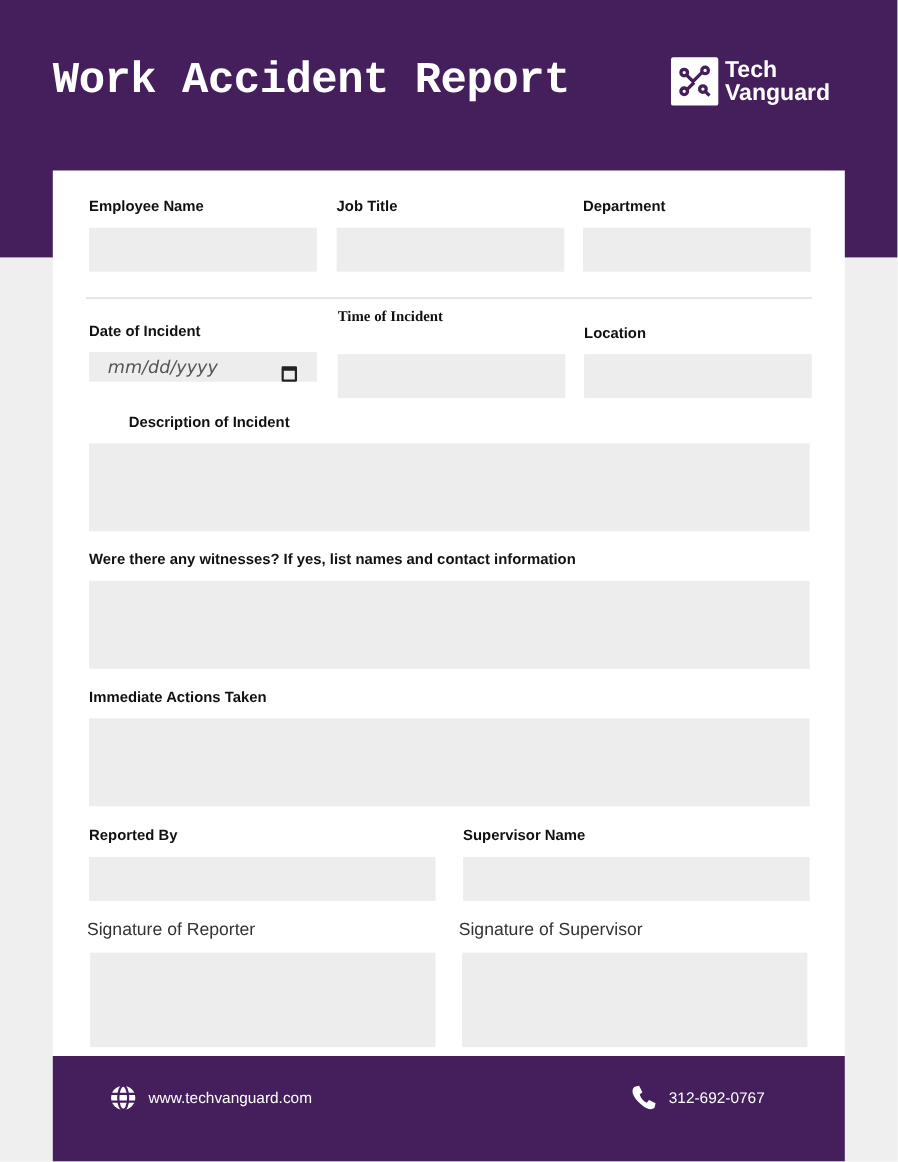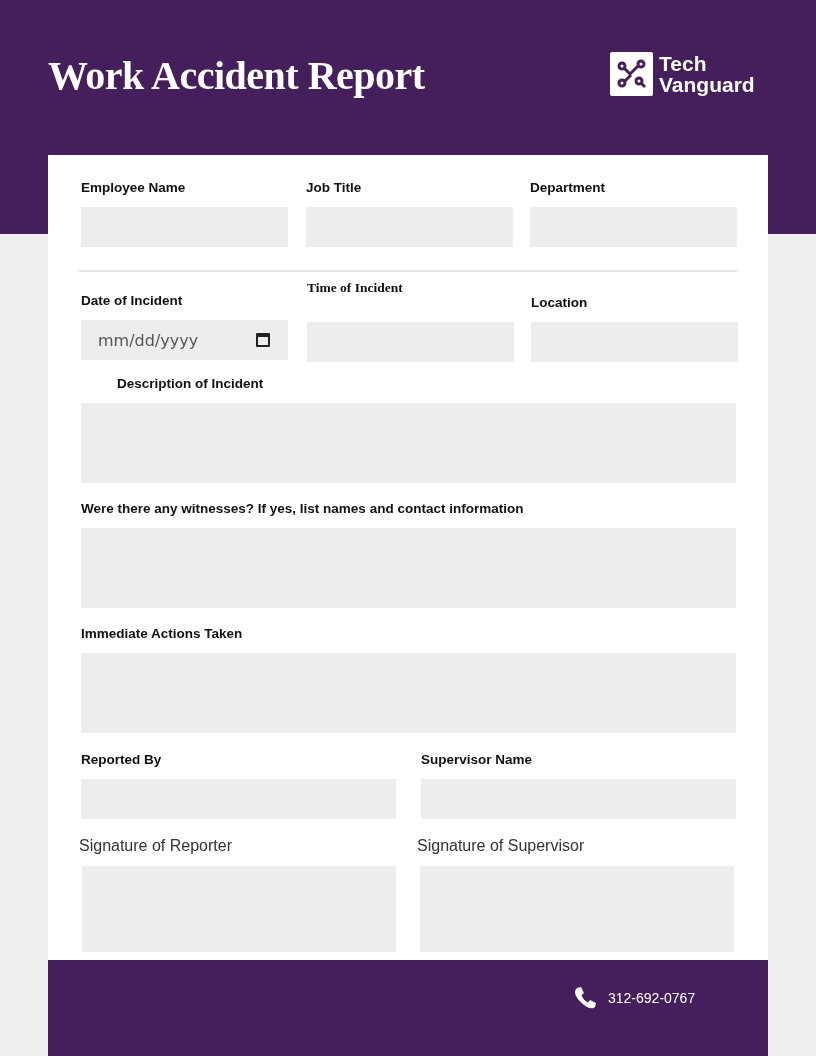--- a/index.html
+++ b/index.html
@@ -1,19 +1,19 @@
 <!DOCTYPE html>
 <html><head>
 <meta charset="utf-8">
 <style>
   * { box-sizing: border-box; margin: 0; padding: 0; }
   html, body { width: 816px; height: 1056px; overflow: hidden; }
   body { background: #efefef; font-family: "Liberation Sans", sans-serif; position: relative; }
   .header-bg { position: absolute; left: 0; top: 0; width: 816px; height: 234px; background: #451f5c; }
-  .title { position: absolute; left: 48px; top: 52px; color: #fff; font-size: 40px; font-weight: bold; letter-spacing: -0.5px; font-family: Liberation Serif, serif; }
+  .title { position: absolute; left: 48px; top: 52px; color: #fff; font-size: 40px; font-weight: bold; letter-spacing: -0.5px; font-family: Liberation Mono, monospace; }
   .logo { position: absolute; left: 610px; top: 52px; display: flex; align-items: center; }
   .logo-mark { width: 43px; height: 44px; background: #fff; border-radius: 2px; display: flex; align-items: center; justify-content: center; }
   .logo-text { color: #fff; font-weight: bold; font-size: 21px; line-height: 21px; margin-left: 6px; }
   .card { position: absolute; left: 48px; top: 131px; width: 720px; height: 829px; background: #fff; margin-top: 24px; }
   .label { position: absolute; font-size: 13.5px; font-weight: bold; color: #111; white-space: nowrap; }
   .label.light { font-weight: normal; color: #333; font-size: 16px; }
   .field { position: absolute; background: #ededed; border: none; }
   .divider { position: absolute; left: 30px; top: 115px; width: 660px; height: 2px; background: #e6e6e6; }
   .date-field { display: flex; align-items: center; padding-left: 17px; color: #555; font-size: 16px; font-family: "DejaVu Sans", sans-serif; }
   .date-icon { position: absolute; right: 18px; top: 13px; width: 14px; height: 14px; border: 2px solid #222; border-top-width: 4px; border-radius: 1px; }
@@ -52,21 +52,21 @@
   <div class="label" style="left:33px; top:25px;">Employee Name</div>
   <input class="field" style="left: 33px; top: 52px; width: 207px; height: 40px;">
   <div class="label" style="left:258px; top:25px;text-align:right;">Job Title</div>
   <input class="field" style="left: 258px; top: 52px; width: 207px; height: 40px;">
   <div class="label" style="left:482px; top:25px;">Department</div>
   <input class="field" style="left: 482px; top: 52px; width: 207px; height: 40px;">
 
   <div class="divider"></div>
 
   <div class="label" style="left:33px; top:138px;">Date of Incident</div>
-  <div class="field date-field" style="left:33px; top:165px; width:207px; height:40px;">
+  <div class="field date-field" style="left:33px; top:165px; width:207px; height:27px;font-style:italic;">
     <span>mm/dd/yyyy</span>
     <span class="date-icon"></span>
   </div>
   <div class="label" style="left:259px; top:125px;font-family:Liberation Serif, serif;">Time of Incident</div>
   <input class="field" style="left: 259px; top: 167px; width: 207px; height: 40px;">
   <div class="label" style="left:483px; top:140px;">Location</div>
   <input class="field" style="left: 483px; top: 167px; width: 207px; height: 40px;">
 
   <div class="label" style="left:33px; top:221px;padding-left:36px;">Description of Incident</div>
   <textarea class="field" style="left: 33px; top: 248px; width: 655px; height: 80px; resize: none;"></textarea>
@@ -82,20 +82,33 @@
   <div class="label" style="left:373px; top:597px;">Supervisor Name</div>
   <input class="field" style="left: 373px; top: 624px; width: 315px; height: 40px;">
 
   <div class="label light" style="left:31px; top:682px;">Signature of Reporter</div>
   <div class="field" style="left:34px; top:711px; width:314px; height:86px;"></div>
   <div class="label light" style="left:369px; top:682px;">Signature of Supervisor</div>
   <div class="field" style="left:372px; top:711px; width:314px; height:86px;"></div>
 </div>
 
 <div class="footer">
+  <div class="contact" style="left:52px;">
+    <span class="ico">
+      <svg width="24" height="24" viewBox="0 0 24 24">
+          <circle cx="12" cy="12" r="11" fill="#fff"></circle>
+          <g stroke="#451f5c" stroke-width="2" fill="none">
+            <ellipse cx="12" cy="12" rx="4.5" ry="11"></ellipse>
+            <line x1="1" y1="8.5" x2="23" y2="8.5"></line>
+            <line x1="1" y1="15.5" x2="23" y2="15.5"></line>
+          </g>
+        </svg>
+    </span>
+    <span>www.techvanguard.com</span>
+  </div>
   <div class="contact" style="left:525px;">
     <span class="ico">
       <svg width="24" height="24" viewBox="0 0 24 24">
           <path d="M4 2 L8 1 L11 7 L8.5 9 C10 13 12 15 15 16.5 L17 14 L23 17 L22 21 C20 23 16 23 11 19 C6 15 2 10 2 6 C2 4 3 3 4 2 Z" fill="#fff"></path>
         </svg>
     </span>
     <span>312-692-0767</span>
   </div>
 </div>
 

